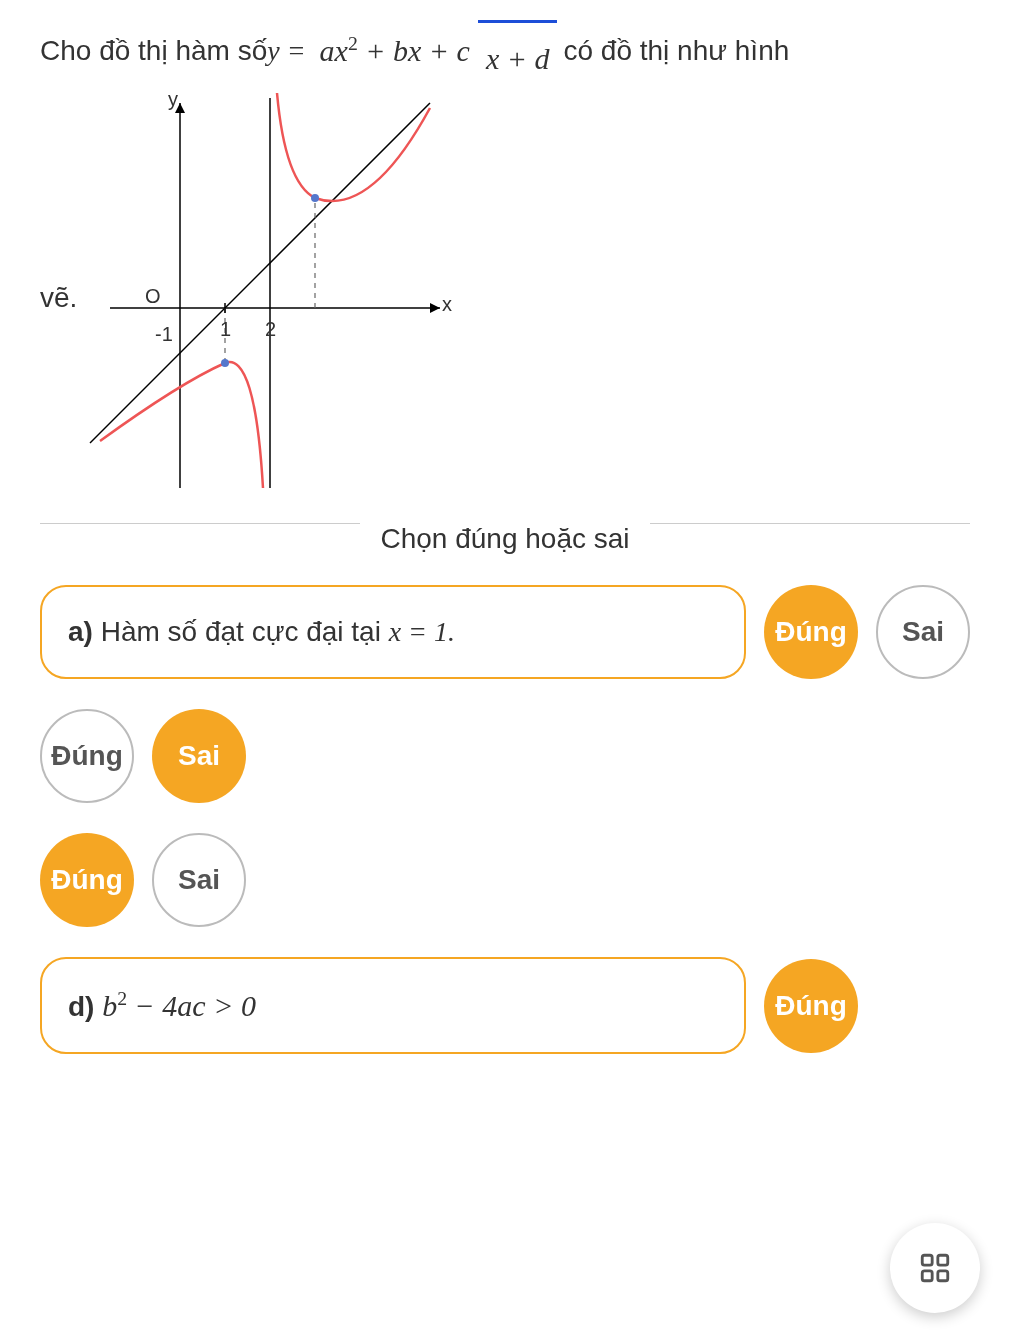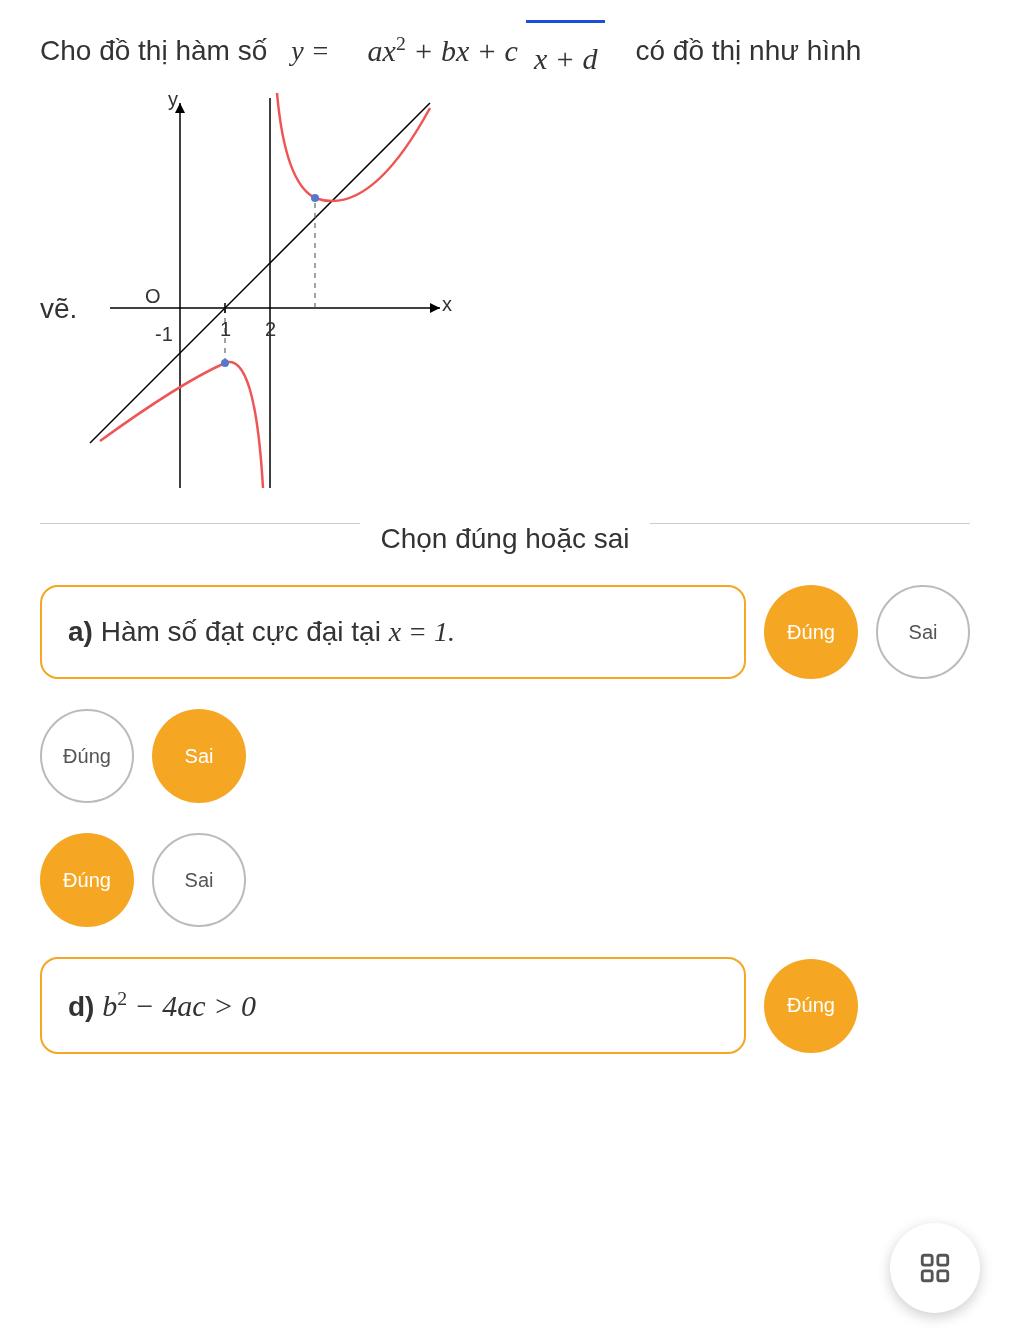--- a/index.html
+++ b/index.html
@@ -12,21 +12,21 @@
       color: #333;
       position: relative;
     }
     .question-text {
       font-size: 28px;
       line-height: 1.6;
       color: #333;
       display: flex;
       flex-wrap: wrap;
       align-items: center;
-      gap: 24px;
+      gap: 0;
     }
     .math {
       font-family: 'Times New Roman', serif;
       font-style: italic;
     }
     .fraction {
       display: inline-flex;
       flex-direction: row;
       align-items: center;
       vertical-align: middle;
@@ -42,21 +42,21 @@
     .graph-container {
       position: relative;
       width: 380px;
       height: 400px;
       margin: 10px 0 10px 40px;
     }
     .graph-svg { width: 100%; height: 100%; }
     .ve-label {
       position: absolute;
       left: -40px;
-      top: 200px;
+      top: 189px;
       font-size: 28px;
       color: #333;
     }
     .y-label { position: absolute; left: 88px; top: -5px; font-size: 20px; }
     .x-label { position: absolute; right: 8px; top: 200px; font-size: 20px; }
     .o-label { position: absolute; left: 65px; top: 192px; font-size: 20px; }
     .n1-label { position: absolute; left: 75px; top: 230px; font-size: 20px; }
     .p1-label { position: absolute; left: 140px; top: 225px; font-size: 20px; }
     .p2-label { position: absolute; left: 185px; top: 225px; font-size: 20px; }
     
@@ -79,36 +79,36 @@
     
     .option-row {
       display: flex;
       align-items: center;
       gap: 18px;
       margin-bottom: 30px;
     }
     .option-box {
       flex: 1;
       border: 2px solid #f5a623;
-      border-radius: 18px;
+      border-radius: 26px;
       padding: 24px 26px;
       font-size: 28px;
       color: #333;
       line-height: 1.5;
     }
     .option-box b { font-weight: 700; }
     .btn {
       width: 94px;
       height: 94px;
       border-radius: 50%;
       display: flex;
       align-items: center;
       justify-content: center;
-      font-size: 20px;
-      font-weight: 400;
+      font-size: 28px;
+      font-weight: 700;
       cursor: pointer;
       flex-shrink: 0;
     }
     .btn-filled {
       background: #f5a623;
       color: #fff;
       border: none;
     }
     .btn-outline {
       background: #fff;

